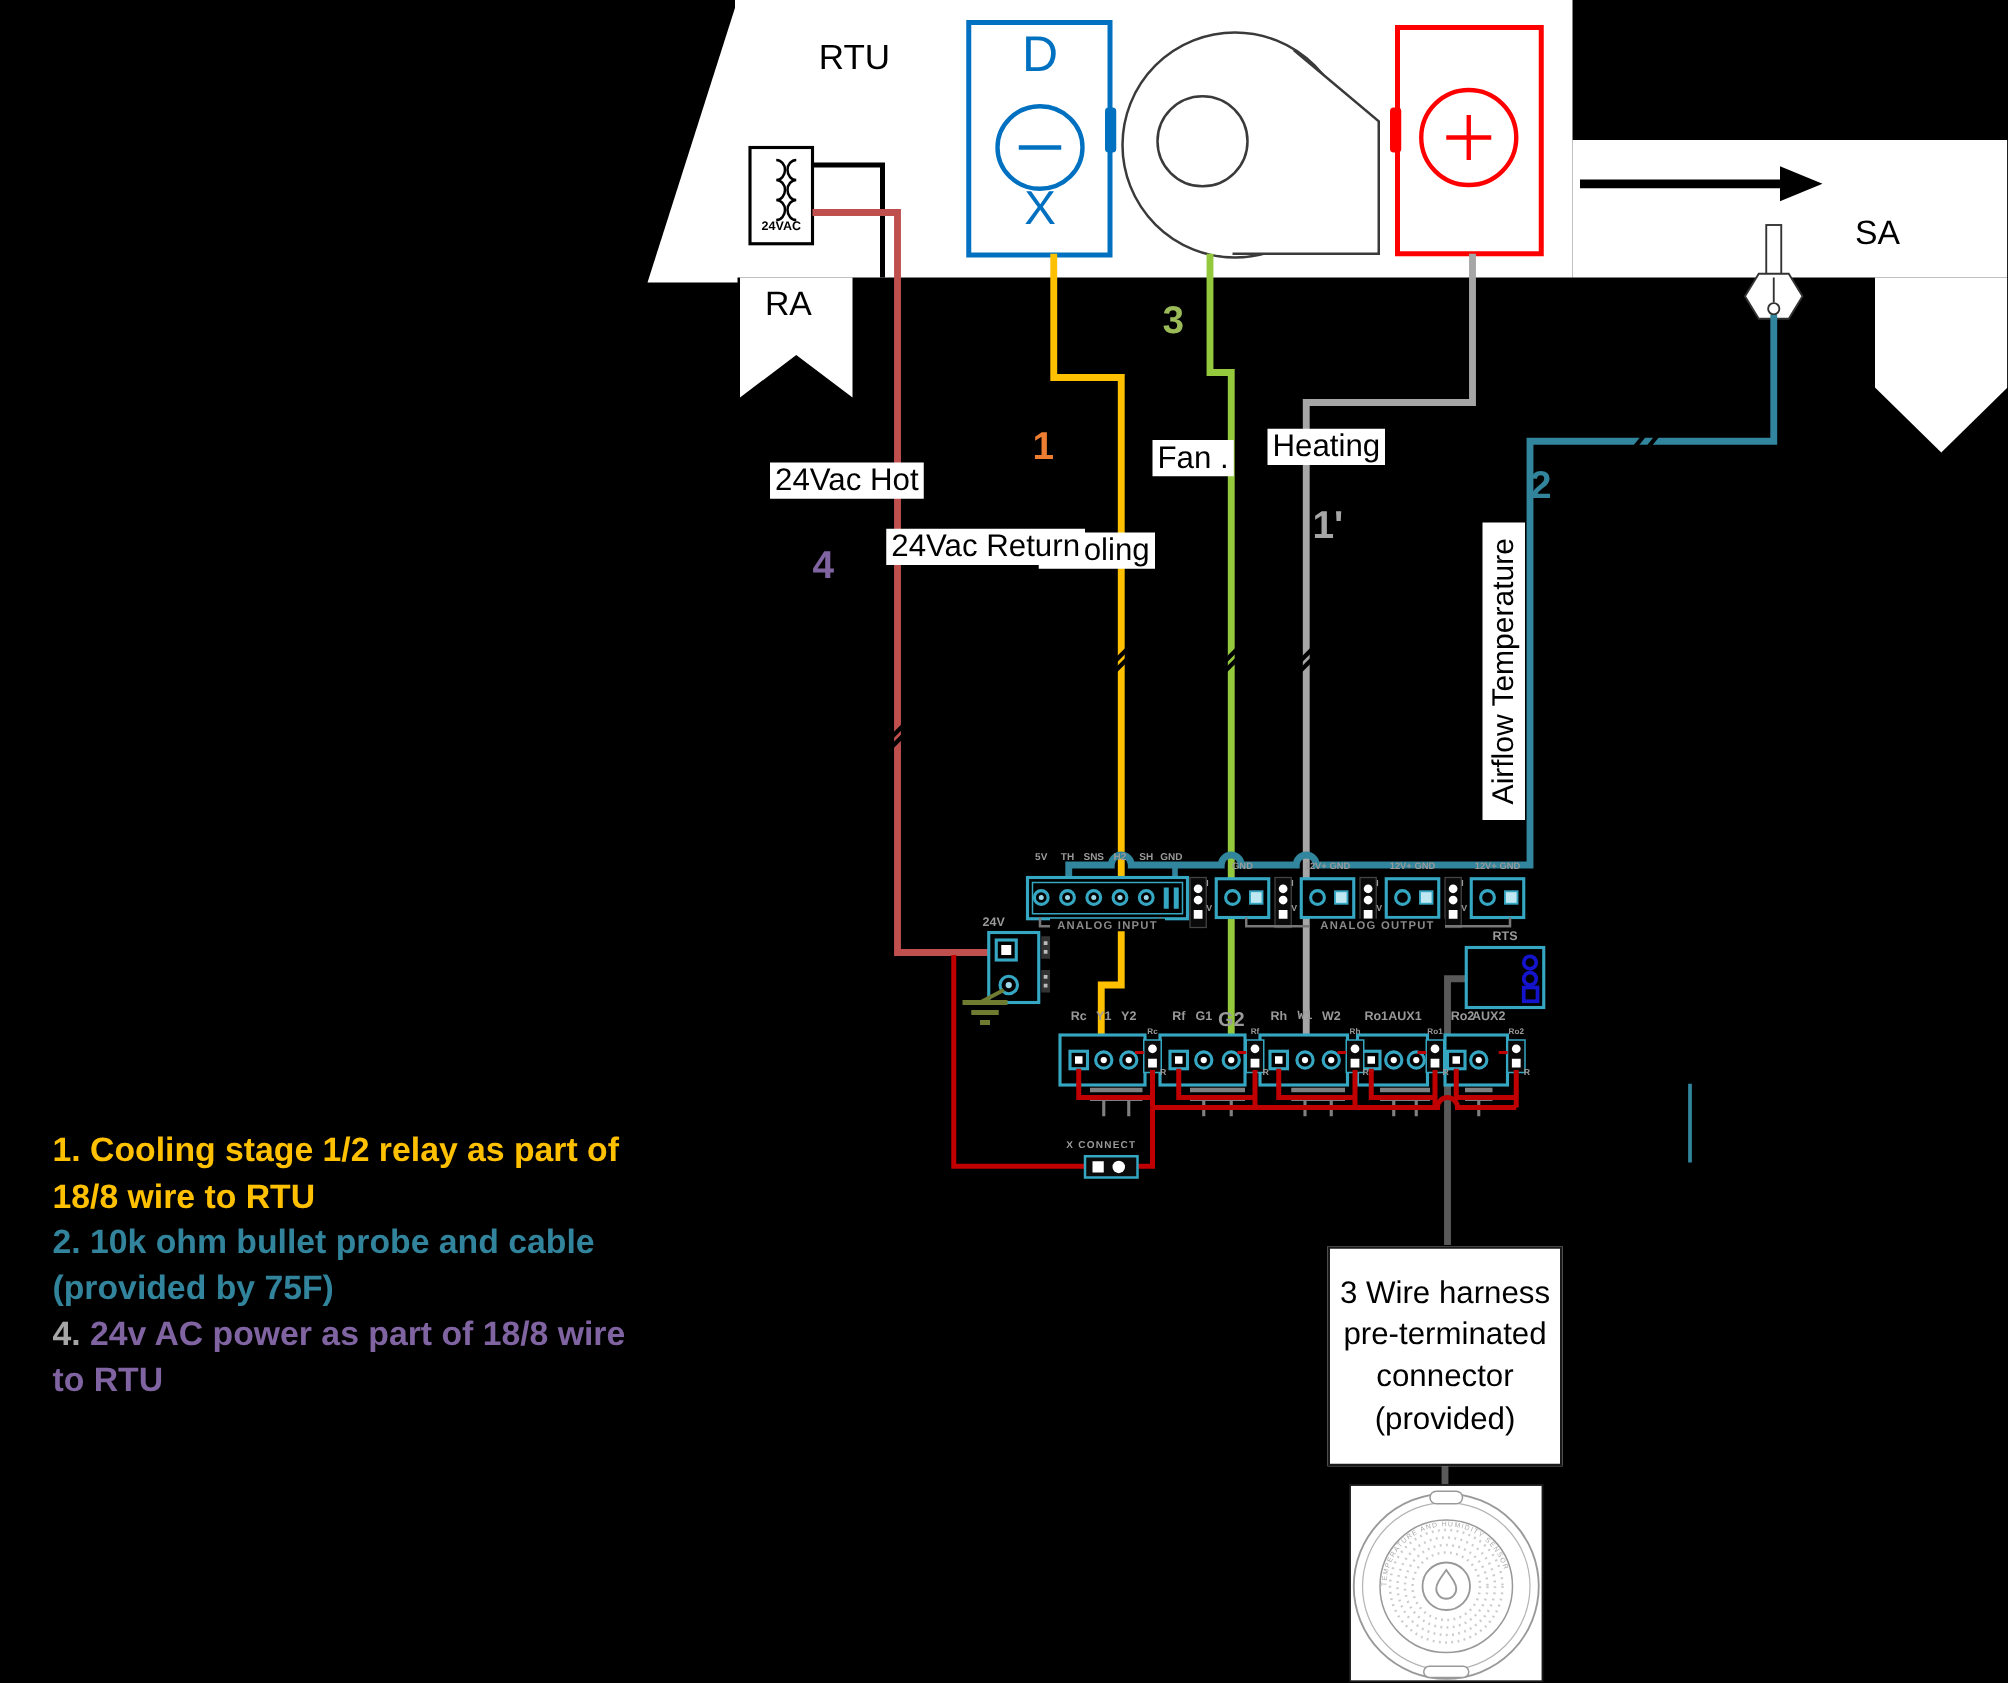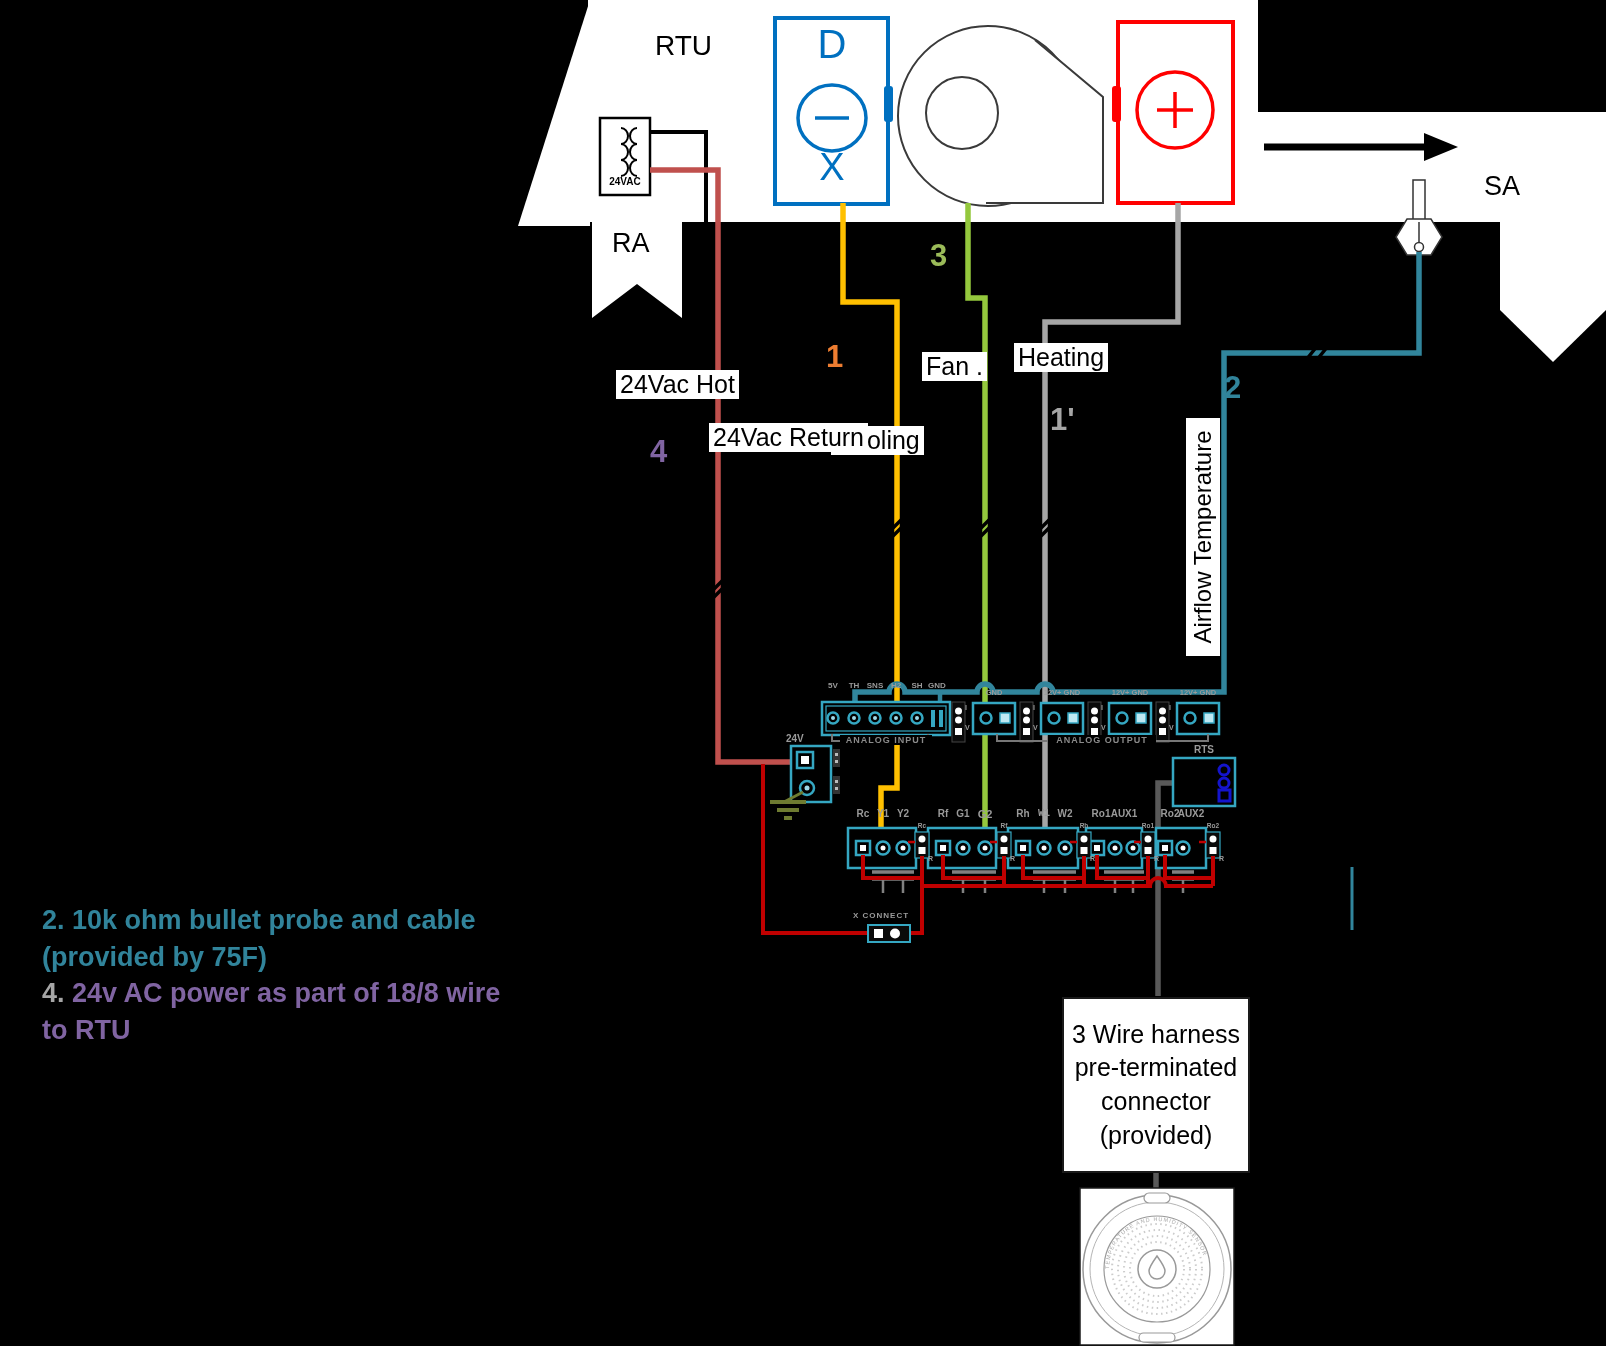--- a/index.html
+++ b/index.html
@@ -369,21 +369,21 @@
 
 <div class="lbl tl" style="left:786px;top:733px;font-size:10px;">24V</div>
 <div class="lbl tl" style="left:1194px;top:744px;font-size:10px;">RTS</div>
 <div class="lbl tl" style="left:853px;top:911px;font-size:8px;letter-spacing:1px;">X CONNECT</div>
 
 <div class="lbl tl" style="left:848px;top:808px;width:30px;font-size:10px;">Rc</div>
 <div class="lbl tl" style="left:868px;top:808px;width:30px;font-size:10px;">Y1</div>
 <div class="lbl tl" style="left:888px;top:808px;width:30px;font-size:10px;">Y2</div>
 <div class="lbl tl" style="left:928px;top:808px;width:30px;font-size:10px;">Rf</div>
 <div class="lbl tl" style="left:948px;top:808px;width:30px;font-size:10px;">G1</div>
-<div class="lbl tl" style="left:970px;top:808px;width:30px;font-size:11px;">G2</div>
+<div class="lbl tl" style="left:970px;top:808px;width:30px;font-size:16px;">G2</div>
 <div class="lbl tl" style="left:1008px;top:808px;width:30px;font-size:10px;">Rh</div>
 <div class="lbl tl" style="left:1029px;top:808px;width:30px;font-size:10px;font-family:Liberation Mono, monospace;">W1</div>
 <div class="lbl tl" style="left:1050px;top:808px;width:30px;font-size:10px;">W2</div>
 <div class="lbl tl" style="left:1086px;top:808px;width:30px;font-size:10px;">Ro1</div>
 <div class="lbl tl" style="left:1106px;top:808px;width:36px;font-size:10px;">AUX1</div>
 <div class="lbl tl" style="left:1155px;top:808px;width:30px;font-size:10px;">Ro2</div>
 <div class="lbl tl" style="left:1173px;top:808px;width:36px;font-size:10px;">AUX2</div>
 
 <div class="lbl tl" style="left:915px;top:822px;width:14px;font-size:6.5px;">Rc</div>
 <div class="lbl tl" style="left:997px;top:822px;width:14px;font-size:6.5px;">Rf</div>
@@ -392,17 +392,18 @@
 <div class="lbl tl" style="left:1206px;top:822px;width:14px;font-size:6.5px;">Ro2</div>
 <div class="lbl tl" style="left:928px;top:855px;font-size:7px;">R</div>
 <div class="lbl tl" style="left:1010px;top:855px;font-size:7px;">R</div>
 <div class="lbl tl" style="left:1090px;top:855px;font-size:7px;">R</div>
 <div class="lbl tl" style="left:1154px;top:855px;font-size:7px;">R</div>
 <div class="lbl tl" style="left:1219px;top:855px;font-size:7px;">R</div>
 
 <div id="harness-box">3 Wire harness pre-terminated connector (provided)</div>
 
 <div id="legend">
+  <div class="lg1"><span class="pfx">1.</span><span> Cooling stage 1/2 relay as part of 18/8 wire to RTU</span></div>
   <div class="lg3"><span class="pfx">2.</span><span> 10k ohm bullet probe and cable (provided by 75F)</span></div>
   <div class="lg5"><span class="pfx">4.</span><span> 24v AC power as part of 18/8 wire to RTU</span></div>
 </div>
 
 </div>
 
 </body></html>

